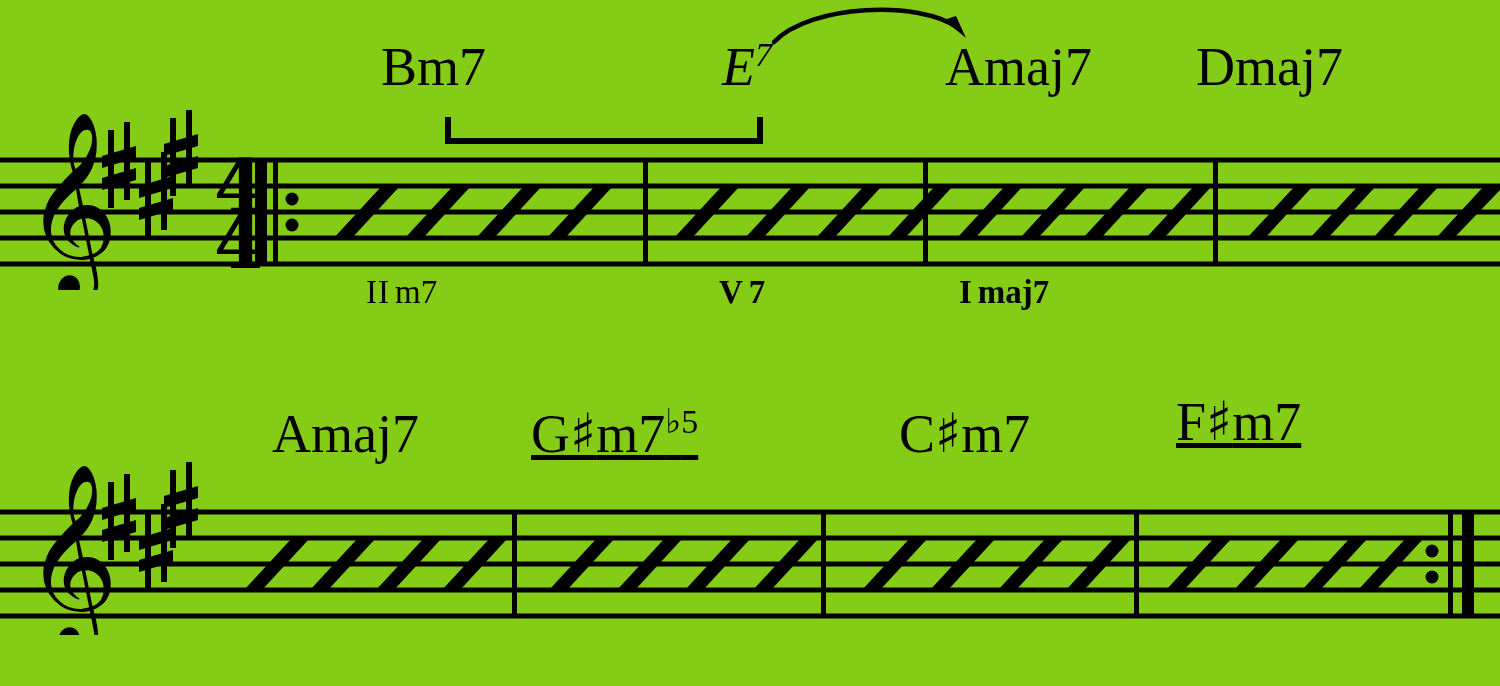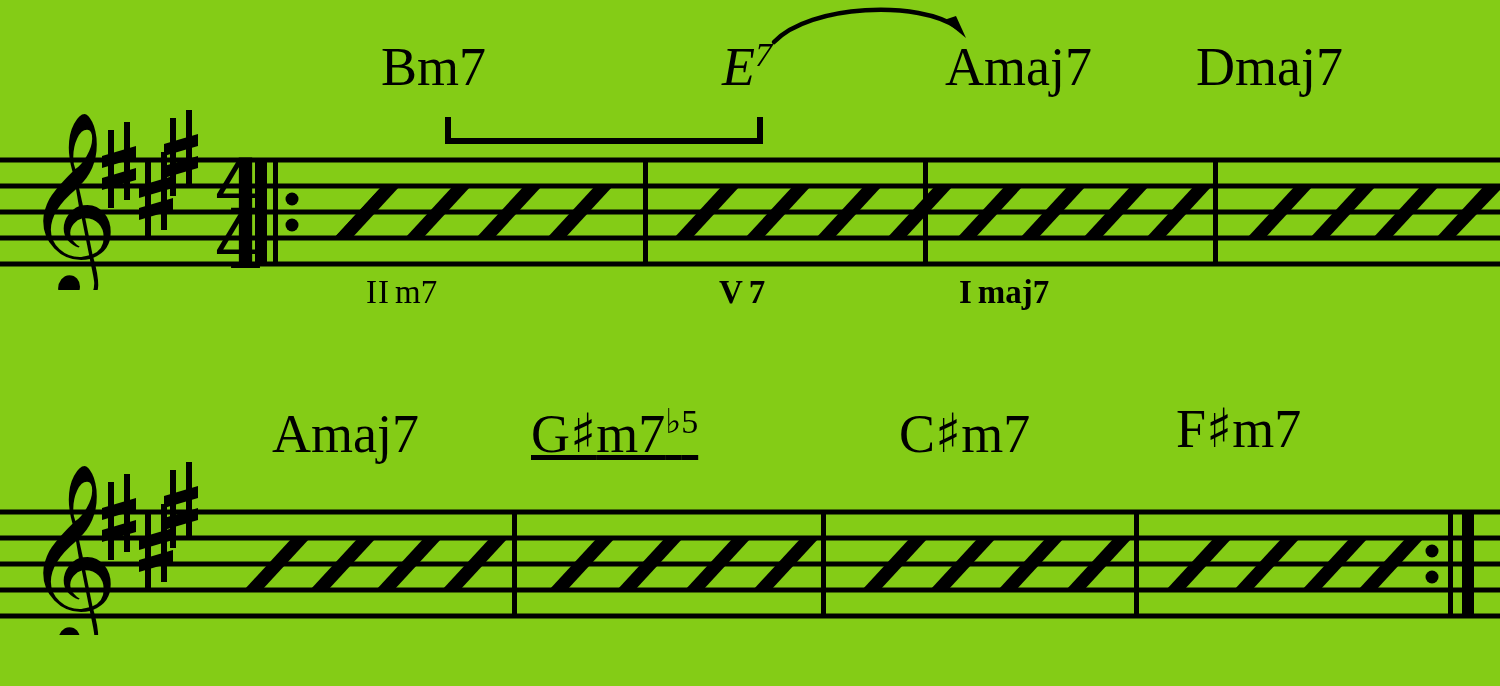--- a/index.html
+++ b/index.html
@@ -199,21 +199,21 @@
     </div>
 
     <div class="chord-label" style="left:531px; top:62px;text-decoration:underline;">
       <span>G</span><span class="acc">♯</span><span>m7</span><span class="sup">♭</span><span class="sup">5</span>
     </div>
 
     <div class="chord-label" style="left:871px; top:62px;margin-left:28px;">
       <span>C</span><span class="acc">♯</span><span>m7</span>
     </div>
 
-    <div class="chord-label" style="left:1176px; top:57px;">
+    <div class="chord-label" style="left:1176px; top:50px;text-decoration:underline;">
       <span>F</span><span class="acc">♯</span><span>m7</span>
     </div>
 
     <svg class="staff-svg" width="1500" height="290" viewBox="0 0 1500 290">
       <g stroke="#000" stroke-width="5">
         <line x1="0" y1="167" x2="1500" y2="167"></line>
         <line x1="0" y1="193" x2="1500" y2="193"></line>
         <line x1="0" y1="219" x2="1500" y2="219"></line>
         <line x1="0" y1="245" x2="1500" y2="245"></line>
         <line x1="0" y1="271" x2="1500" y2="271"></line>

